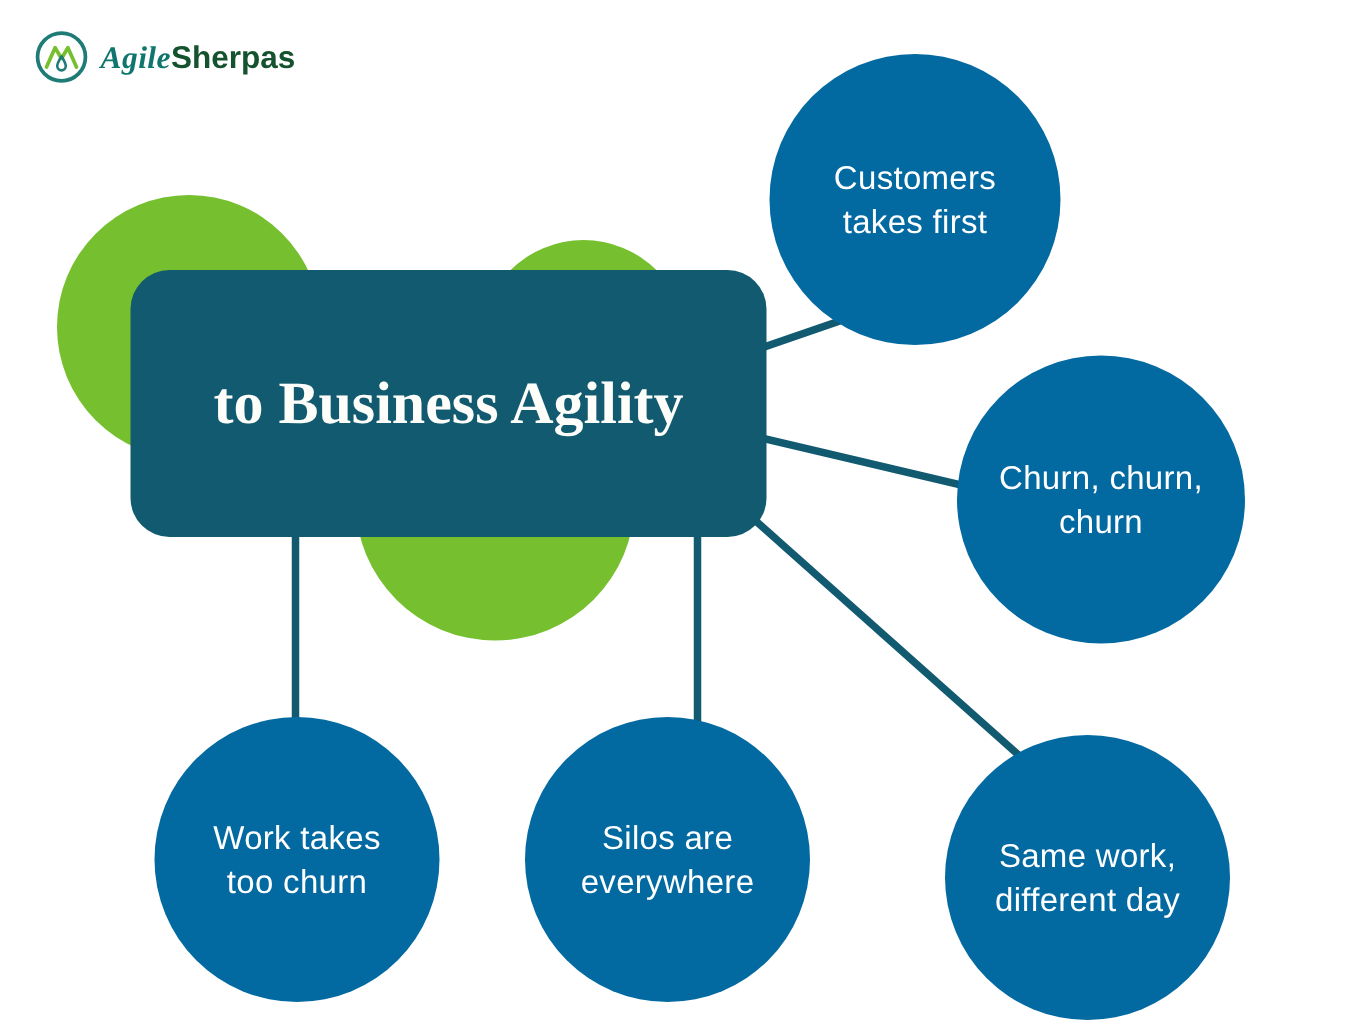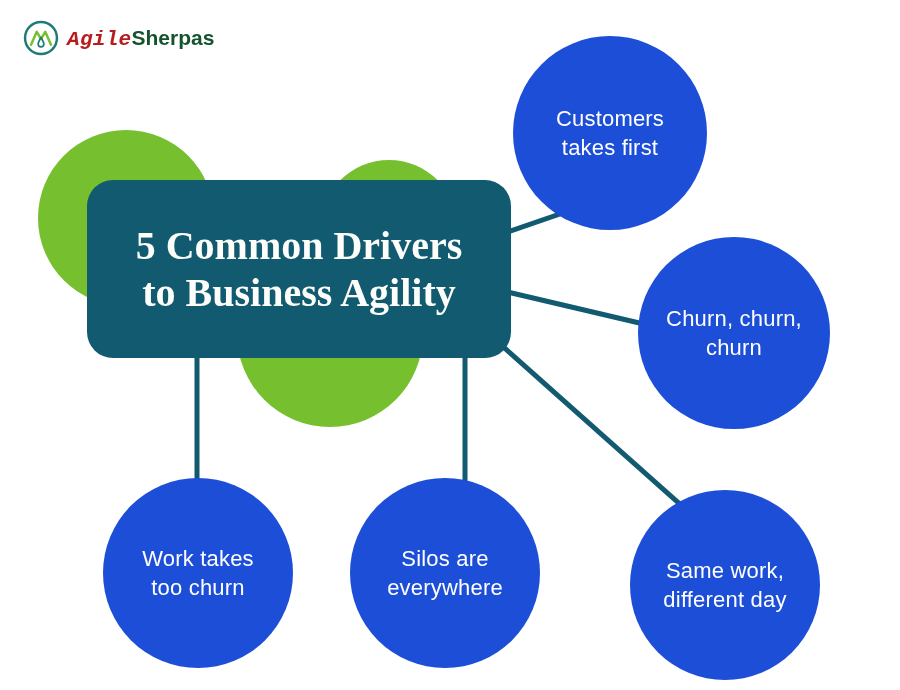--- a/index.html
+++ b/index.html
@@ -19,31 +19,31 @@
   .center-box{
     position:absolute;left:87px;top:180px;width:424px;height:178px;
     background:#115A6F;border-radius:26px;
     display:flex;flex-direction:column;align-items:center;justify-content:center;
     text-align:center;color:#FDFDFA;
     font-family:"Liberation Serif","DejaVu Serif",serif;font-weight:700;
     font-size:40px;line-height:1.18;white-space:nowrap;
   }
   
   .tcircle{
-    position:absolute;border-radius:50%;background:#1d4ed8;color:#ffffff;
+    position:absolute;border-radius:50%;background:#0369a1;color:#ffffff;
     display:flex;flex-direction:column;align-items:center;justify-content:center;
     text-align:center;font-size:22px;line-height:1.32;letter-spacing:0.2px;
   }
   
   .logo{position:absolute;left:22px;top:19px;display:flex;align-items:center;gap:7px;}
   .logo svg{display:block;}
   .brand{font-size:21px;white-space:nowrap;}
   .brand .script{
-    font-family:Liberation Mono, monospace;
-    font-style:italic;font-weight:700;color:#b91c1c;letter-spacing:0.3px;
+    font-family:Liberation Serif, serif;
+    font-style:italic;font-weight:700;color:#0f766e;letter-spacing:0.3px;
   }
   .brand .bold{
     font-family:"Liberation Sans",sans-serif;font-weight:700;color:#14532d;
   }
 </style>
 </head>
 <body>
 
 <div class="stage">
 
@@ -53,21 +53,20 @@
 
   <svg class="connectors" width="900" height="690" viewBox="0 0 900 690">
     <line x1="197" y1="345" x2="197" y2="495"></line>
     <line x1="465" y1="345" x2="465" y2="495"></line>
     <line x1="490" y1="238" x2="612" y2="196"></line>
     <line x1="495" y1="289" x2="682" y2="333"></line>
     <line x1="490" y1="335" x2="700" y2="522"></line>
   </svg>
 
   <div class="center-box">
-    <span>5 Common Drivers</span>
     <span>to Business Agility</span>
   </div>
 
   <div class="tcircle" style="left:513px;top:36px;width:194px;height:194px;">
     <span>Customers</span>
     <span>takes first</span>
   </div>
 
   <div class="tcircle" style="left:638px;top:237px;width:192px;height:192px;">
     <span>Churn, churn,</span>

